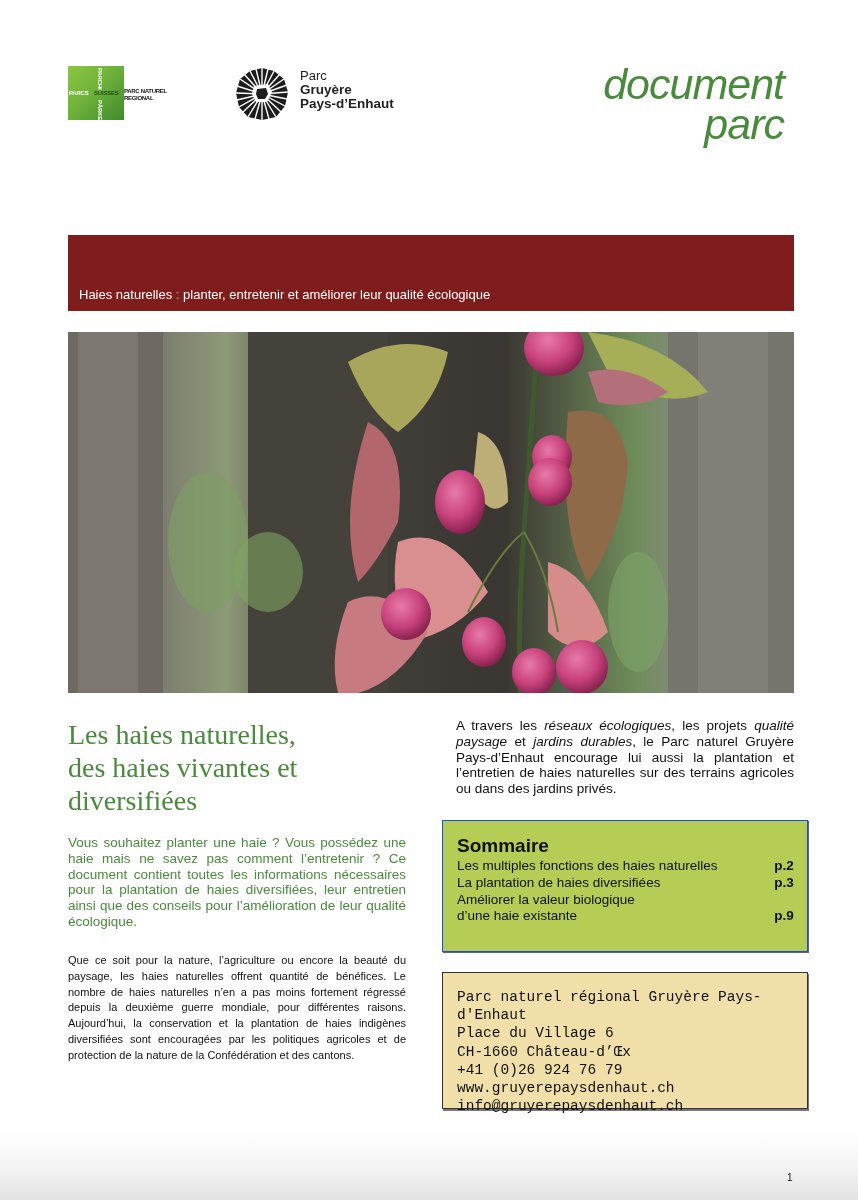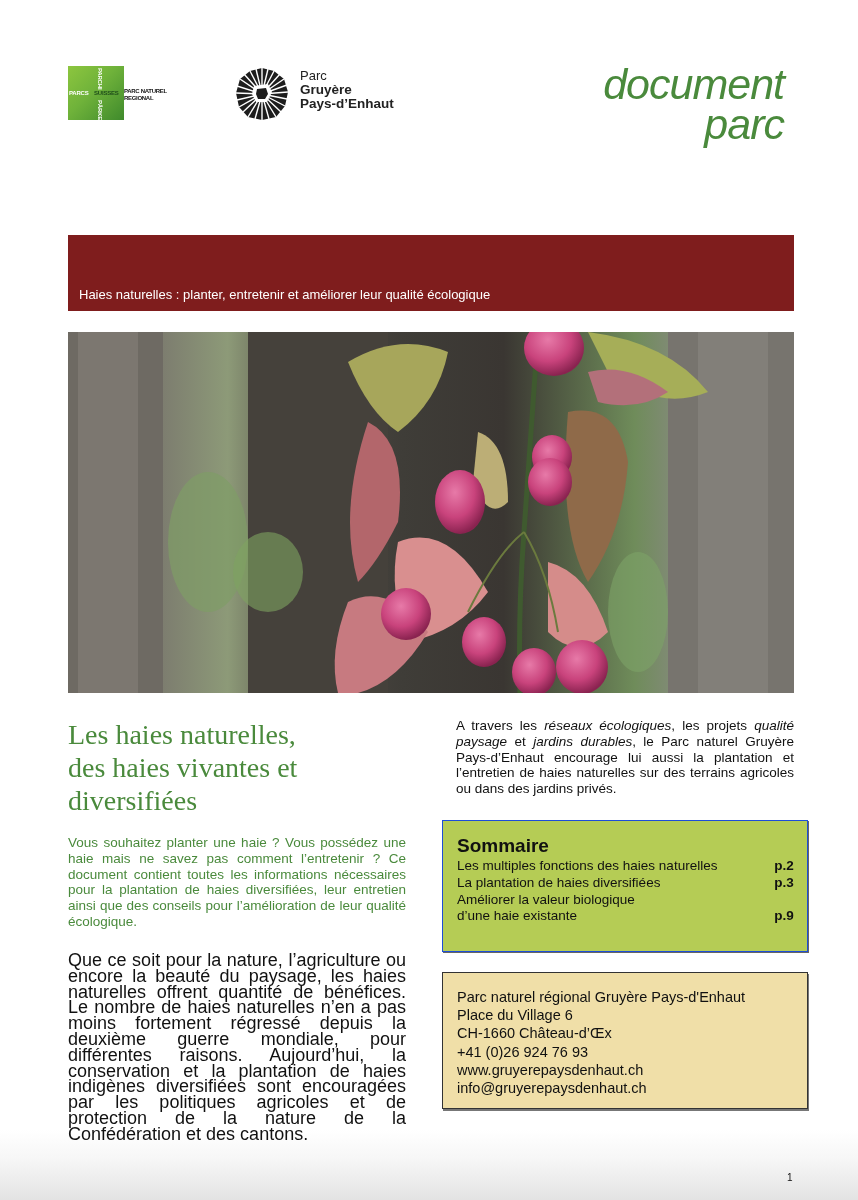--- a/index.html
+++ b/index.html
@@ -36,35 +36,35 @@
   
   .photo { left: 68px; top: 332px; width: 726px; height: 361px; overflow: hidden;
     background: linear-gradient(90deg, #5d5a55 0%, #77736c 10%, #8d9a78 22%, #504a44 33%, #3f3d38 46%, #3a3632 60%, #6f8c5a 78%, #8a8a84 86%, #6c6a65 100%); }
   .photo svg { position: absolute; left: 0; top: 0; }
 
   
   .main-heading { left: 68px; top: 718px; width: 350px; color: #4a8a3c; font-size: 28px; line-height: 33px; font-family: Liberation Serif, serif; }
   .main-heading span { display: block; }
 
   .intro { left: 68px; top: 835px; width: 338px; color: #4a8a3c; font-size: 13.5px; line-height: 15.8px; text-align: justify; }
-  .body-text { left: 68px; top: 953px; width: 338px; color: #111; font-size: 18px; line-height: 15.8px; text-align: justify; }
+  .body-text { left: 68px; top: 953px; width: 338px; color: #111; font-size: 11px; line-height: 15.8px; text-align: justify; }
 
   .right-text { left: 456px; top: 718px; width: 338px; color: #111; font-size: 13.5px; line-height: 15.8px; text-align: justify; }
   .right-text i { font-style: italic; }
 
   
   .sommaire { left: 442px; top: 820px; width: 366px; height: 132px; background: #b5cc55; border: 1px solid #1d4ed8; box-shadow: 1px 1px 0 #666; box-sizing: border-box; }
   .sommaire-title { position: absolute; left: 14px; top: 14px; font-size: 19px; font-weight: bold; color: #111; }
   .toc { position: absolute; left: 14px; top: 37px; width: 340px; font-size: 13.5px; line-height: 16.8px; }
   .toc-row { display: flex; justify-content: space-between; }
   .toc-row .pg { width: 26px; text-align: center; font-weight: bold; }
 
   
   .contact { left: 442px; top: 972px; width: 366px; height: 137px; background: #f0dfa8; border: 1px solid #333; box-shadow: 1px 2px 0 #777; box-sizing: border-box; }
-  .contact-lines { position: absolute; left: 14px; top: 15px; font-size: 14.5px; line-height: 18.2px; color: #111; }
+  .contact-lines { position: absolute; left: 14px; top: 15px; font-size: 14.5px; line-height: 18.2px; color: #111; font-family: Liberation Mono, monospace; }
   .contact-lines span { display: block; }
 
   .page-num { left: 787px; top: 1172px; font-size: 10px; color: #111; }
 </style>
 </head>
 <body>
 
 <div class="abs logo-parcs">
   <span class="w1">PARCS</span>
   <span class="w2">SUISSES</span>
@@ -203,19 +203,19 @@
       <span class="pg">p.9</span>
     </div>
   </div>
 </div>
 
 <div class="abs contact">
   <div class="contact-lines">
     <span>Parc naturel régional Gruyère Pays-d'Enhaut</span>
     <span>Place du Village 6</span>
     <span>CH-1660 Château-d’Œx</span>
-    <span>+41 (0)26 924 76 93</span>
+    <span>+41 (0)26 924 76 79</span>
     <span>www.gruyerepaysdenhaut.ch</span>
     <span>info@gruyerepaysdenhaut.ch</span>
   </div>
 </div>
 
 <div class="abs page-num">1</div>
 
 </body></html>

